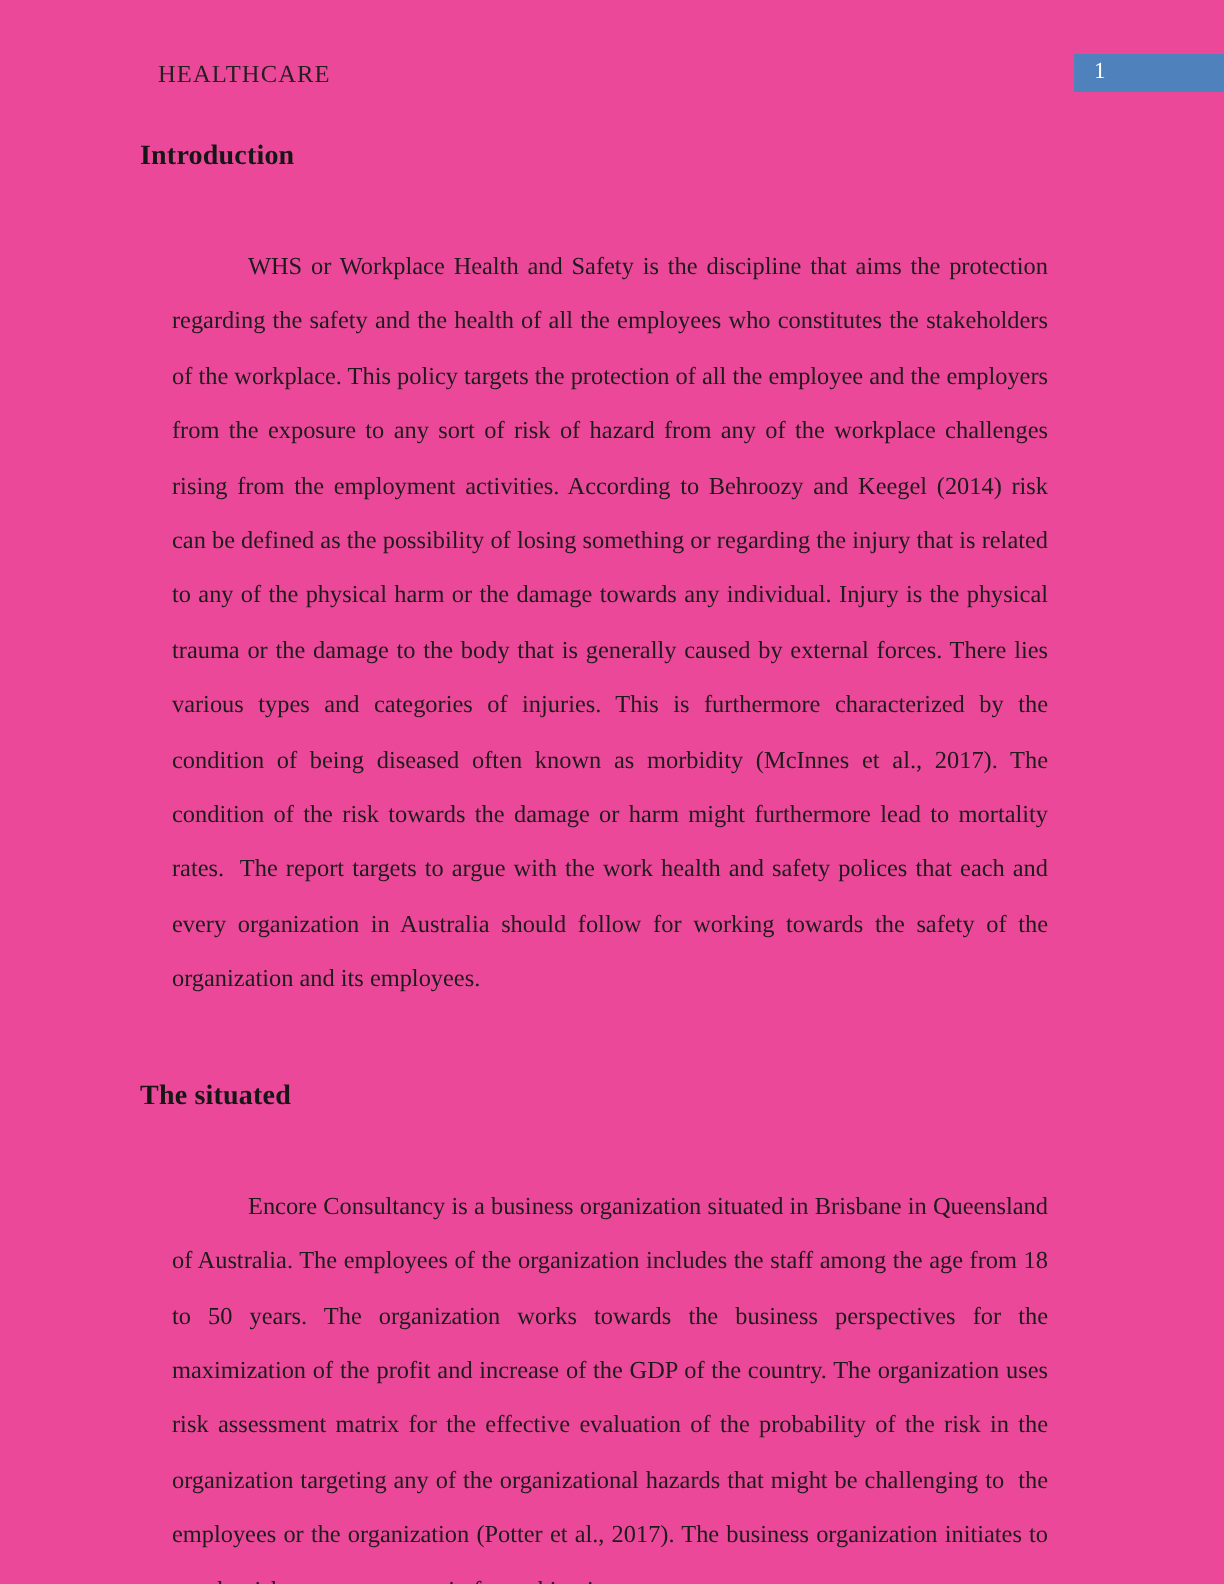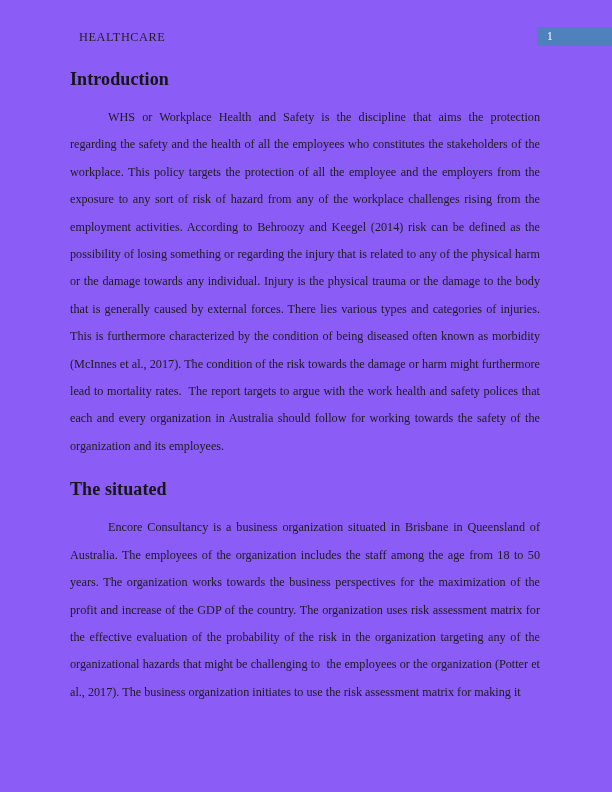--- a/index.html
+++ b/index.html
@@ -9,21 +9,21 @@
     background: #ffffff;
   }
   body {
     font-family: "Liberation Serif", "DejaVu Serif", serif;
     color: #1a1a1a;
   }
   .page {
     position: relative;
     width: 612px;
     height: 792px;
-    background: #8b5cf6;
+    background: #ec4899;
     overflow: hidden;
     box-sizing: border-box;
   }
   
   .page-header {
     position: absolute;
     top: 27px;
     left: 0;
     width: 612px;
     height: 22px;
@@ -56,29 +56,29 @@
   }
   
   .content {
     position: absolute;
     left: 70px;
     top: 68px;
     width: 470px;
   }
   h2.section-heading {
     margin: 0;
-    font-size: 18px;
+    font-size: 14px;
     font-weight: bold;
     line-height: 22px;
     color: #161616;
     letter-spacing: 0.1px;
     font-family: Liberation Serif, serif;
   }
   p.body-paragraph {
-    margin: 0;
+    margin: 16px;
     font-size: 12.2px;
     line-height: 27.4px;
     text-align: justify;
     text-justify: inter-word;
     color: #1c1c1c;
     text-indent: 38px;
     white-space: pre-wrap;
   }
   .gap-after-heading { height: 14px; }
   .gap-before-heading { height: 18px; }

